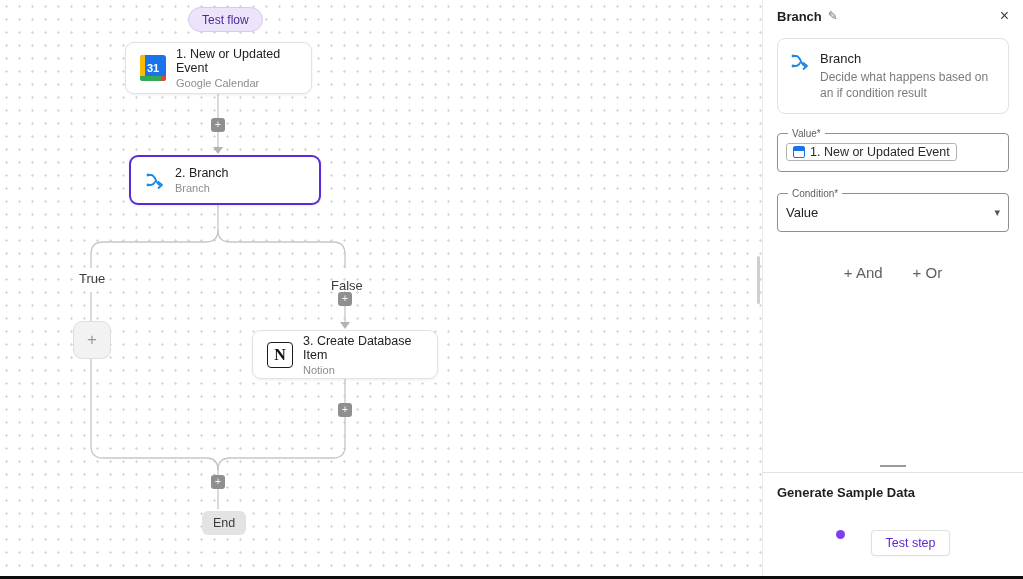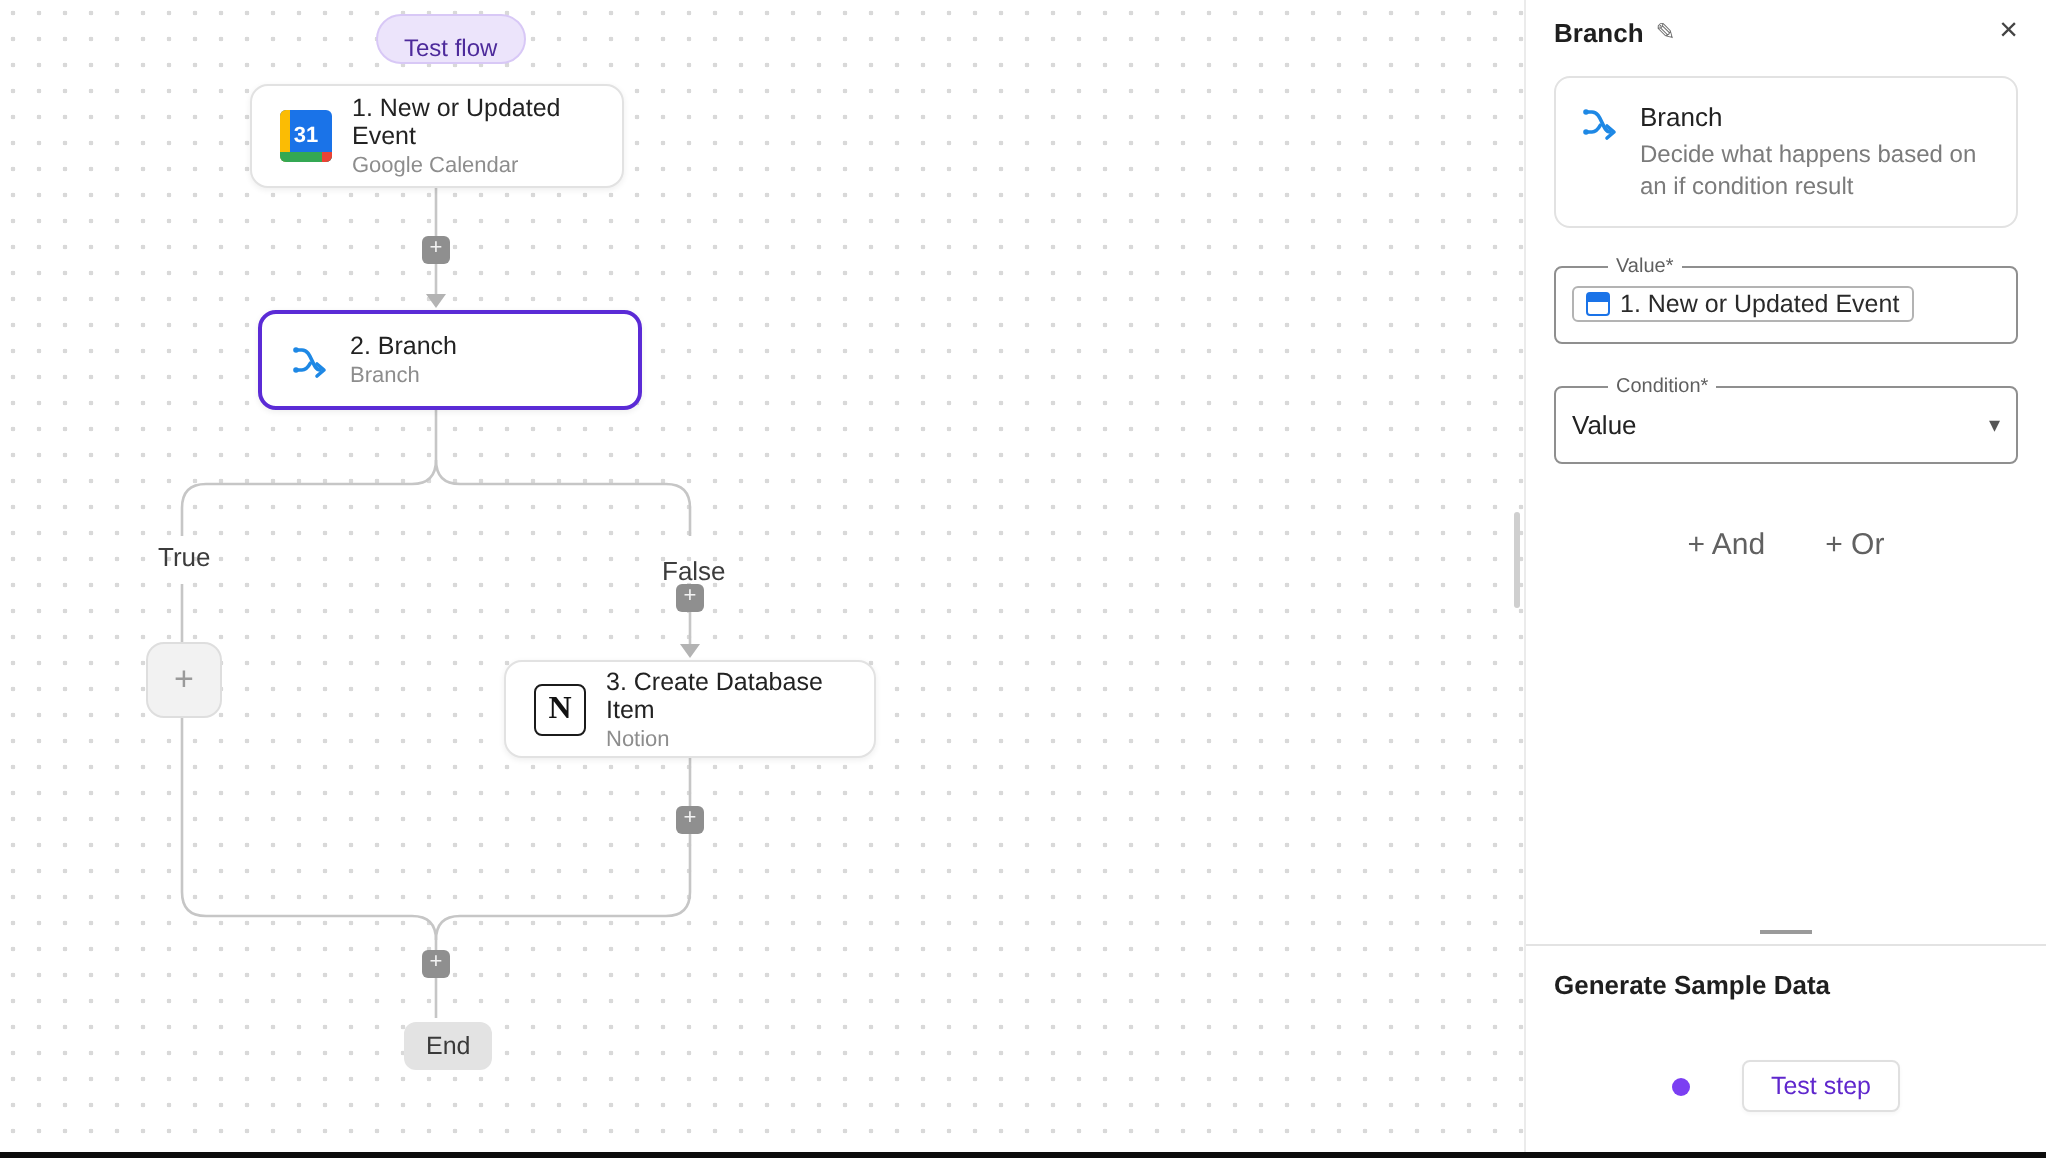--- a/index.html
+++ b/index.html
@@ -15,21 +15,21 @@
     background-image:radial-gradient(circle, #d9d9d9 1.1px, transparent 1.3px);
     background-size:13px 13px;
   }
   .connector-svg { position:absolute; left:0; top:0; width:762px; height:579px; }
   .connector-svg path { stroke:#c6c6c6; stroke-width:1.3; fill:none; }
   .connector-svg polygon { fill:#b3b3b3; }
 
   .pill {
     position:absolute; left:188px; top:7px; height:25px; padding:0 13px;
     background:#ece4fb; border:1px solid #d8c8f6; border-radius:13px;
-    display:flex; align-items:flex-end; font-size:12px; color:#4d2a9b; cursor:pointer;
+    display:flex; align-items:center; font-size:12px; color:#4d2a9b; cursor:pointer;
   }
 
   .node {
     position:absolute; background:#fff; border:1px solid #e2e2e2; border-radius:9px;
     box-shadow:0 1px 3px rgba(0,0,0,.07); display:flex; align-items:center; gap:10px;
     padding:0 14px; cursor:pointer;
   }
   .node .txt { display:flex; flex-direction:column; gap:2px; }
   .node .title { font-size:12.5px; color:#222; }
   .node .sub { font-size:11px; color:#8d8d8d; }
@@ -92,40 +92,40 @@
   .edit-ic { font-size:12px; color:#6f6f6f; margin-left:6px; cursor:pointer; }
   .close-ic { margin-left:auto; font-size:16px; color:#444; cursor:pointer; line-height:1; }
 
   .panel-scroll { flex:1; padding:10px 14px 0; display:flex; flex-direction:column; overflow:hidden; }
 
   .info-card { border:1px solid #e2e2e2; border-radius:8px; padding:12px; display:flex; gap:10px; margin-bottom:14px; }
   .info-card .name { font-size:13px; color:#222; margin-bottom:3px; }
   .info-card .desc { font-size:12px; color:#7b7b7b; line-height:1.35; }
 
   fieldset { border:1px solid #8f8f8f; border-radius:4px; margin:0 0 16px; padding:2px 8px 8px; }
-  legend { font-size:10px; color:#5f5f5f; padding:0 4px; margin-left:18px; }
+  legend { font-size:10px; color:#5f5f5f; padding:0 4px; margin-left:2px; }
 
   .chip { display:inline-flex; align-items:center; gap:5px; border:1px solid #b3b3b3; border-radius:3px;
           padding:1px 6px; font-size:12.5px; color:#2a2a2a; margin:2px 0; cursor:text; }
   .mini-cal { position:relative; width:12px; height:12px; border:1px solid #1a73e8; border-radius:2px; background:#fff; flex:0 0 auto; }
   .mini-cal::before { content:""; position:absolute; left:0; top:0; width:100%; height:4px; background:#1a73e8; }
 
   .cond-row { display:flex; align-items:center; justify-content:space-between; height:22px; cursor:pointer; }
   .cond-val { font-size:13px; color:#222; }
   .chev { font-size:11px; color:#555; }
 
   .andor { display:flex; justify-content:center; gap:30px; margin-top:16px; }
   .andor span { font-size:15px; color:#616161; cursor:pointer; }
 
   .panel-handle { width:26px; height:2px; background:#9a9a9a; margin:auto auto 5px; cursor:ns-resize; }
   .panel-divider { border-top:1px solid #e3e3e3; }
 
   .sample { padding:12px 14px; height:106px; display:flex; flex-direction:column; }
   .sample-title { font-size:13px; font-weight:bold; color:#1f1f1f; }
-  .test-row { margin-top:30px; display:flex; align-items:center; justify-content:center; gap:26px; }
+  .test-row { margin-top:30px; display:flex; justify-content:center; gap:26px; }
   .status-dot { width:9px; height:9px; border-radius:50%; background:#7b3ff2; }
   .test-btn { border:1px solid #e0e0e0; background:#fff; border-radius:4px; padding:5px 13px;
               font-size:12.5px; color:#5f27cd; cursor:pointer; box-shadow:0 1px 2px rgba(0,0,0,.04);
               font-family:"Liberation Sans", sans-serif; }
 
   .screen-edge { position:absolute; left:0; bottom:0; width:1023px; height:3px; background:#0c0c0c; }
 </style>
 </head>
 <body>
 

